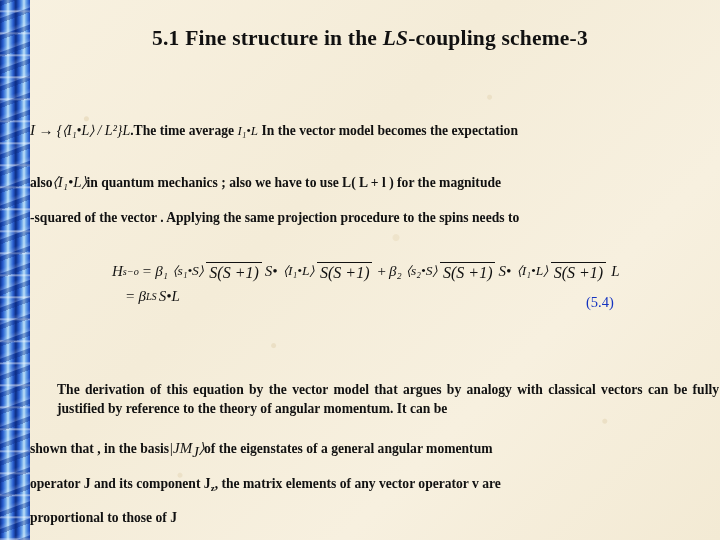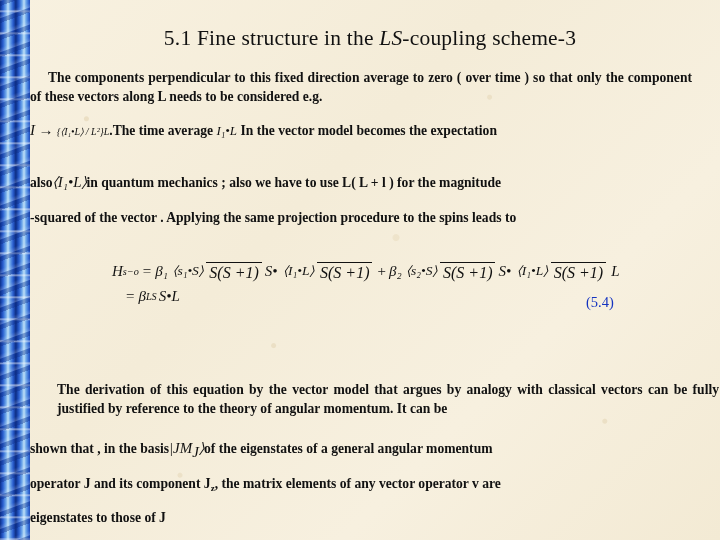--- a/index.html
+++ b/index.html
@@ -72,21 +72,21 @@
       );
   }
 
   #title {
     position: absolute;
     left: 60px;
     top: 26px;
     width: 620px;
     text-align: center;
     font-size: 21.5px;
-    font-weight: normal;
+    font-weight: bold;
     color: #111111;
     letter-spacing: 0.2px;
   }
   #title .ital { font-style: italic; }
 
   .para {
     position: absolute;
     color: #111111;
     font-weight: bold;
     font-size: 13.6px;
@@ -199,35 +199,34 @@
 
   <div id="ribbon">
     <div class="zig"></div>
     <div class="zig2"></div>
   </div>
 
   <div id="title">
     <span>5.1 Fine structure in the </span><span class="ital">LS</span><span>-coupling scheme-3</span>
   </div>
 
-  <div class="para" id="p1">The components perpendicular to this fixed direction average to zero ( over time ) so that   only   the   component   of   these   vectors   along   L   needs   to   be   considered   e.g.</div>
 
   <div class="para" id="p2">
     <span class="math" style="font-size:15px;">I</span>
     <span class="mathn" style="font-size:15px;">→</span>
-    <span class="math" style="font-size:10px;">{〈I₁•L〉 / L²}L</span><span>.The  time  average</span>
+    <span class="math" style="font-size:14px;">{〈I₁•L〉 / L²}L</span><span>.The  time  average</span>
     <span class="math" style="font-size:13px;">I₁•L</span>
     <span>In  the  vector  model  becomes  the  expectation</span>
   </div>
 
   <div class="para" id="p3">
     <span>also</span><span class="math" style="font-size:15px;">〈I₁•L〉</span><span>in  quantum  mechanics  ;  also  we  have  to  use  L( L + l ) for  the  magnitude</span>
   </div>
 
-  <div class="para" id="p4">-squared of the vector . Applying the same projection procedure to the spins leads to</div>
+  <div class="para" id="p4">-squared of the vector . Applying the same projection procedure to the spins needs to</div>
 
   <div id="eq">
     <div class="eqrow">
       <span class="math">H</span>
         <sub class="math">s−o</sub>
       <span class="mathn" style="margin:0 4px;">=</span>
       <span class="math">β₁</span>
       <span class="frac">
         <span class="num math">〈s₁•S〉</span>
         <span class="den math">S(S +1)</span>
@@ -263,15 +262,15 @@
   <div class="para" id="p5">The derivation of this equation by the vector model that argues by analogy with classical vectors can be fully justified by reference to the theory of angular momentum. It can be</div>
 
   <div class="para" id="p6">
     <span>shown   that  ,  in  the  basis</span><span class="ket">|JM</span><sub class="ket">J</sub><span class="ket">〉</span><span>of  the  eigenstates      of  a  general  angular  momentum</span>
   </div>
 
   <div class="para" id="p7">
     <span>operator  J  and  its  component  J</span><sub>z</sub><span>,  the  matrix  elements  of  any  vector  operator  v  are</span>
   </div>
 
-  <div class="para" id="p8">eigenstates to those of J</div>
+  <div class="para" id="p8">proportional to those of J</div>
 
 </div>
 
 </body></html>

